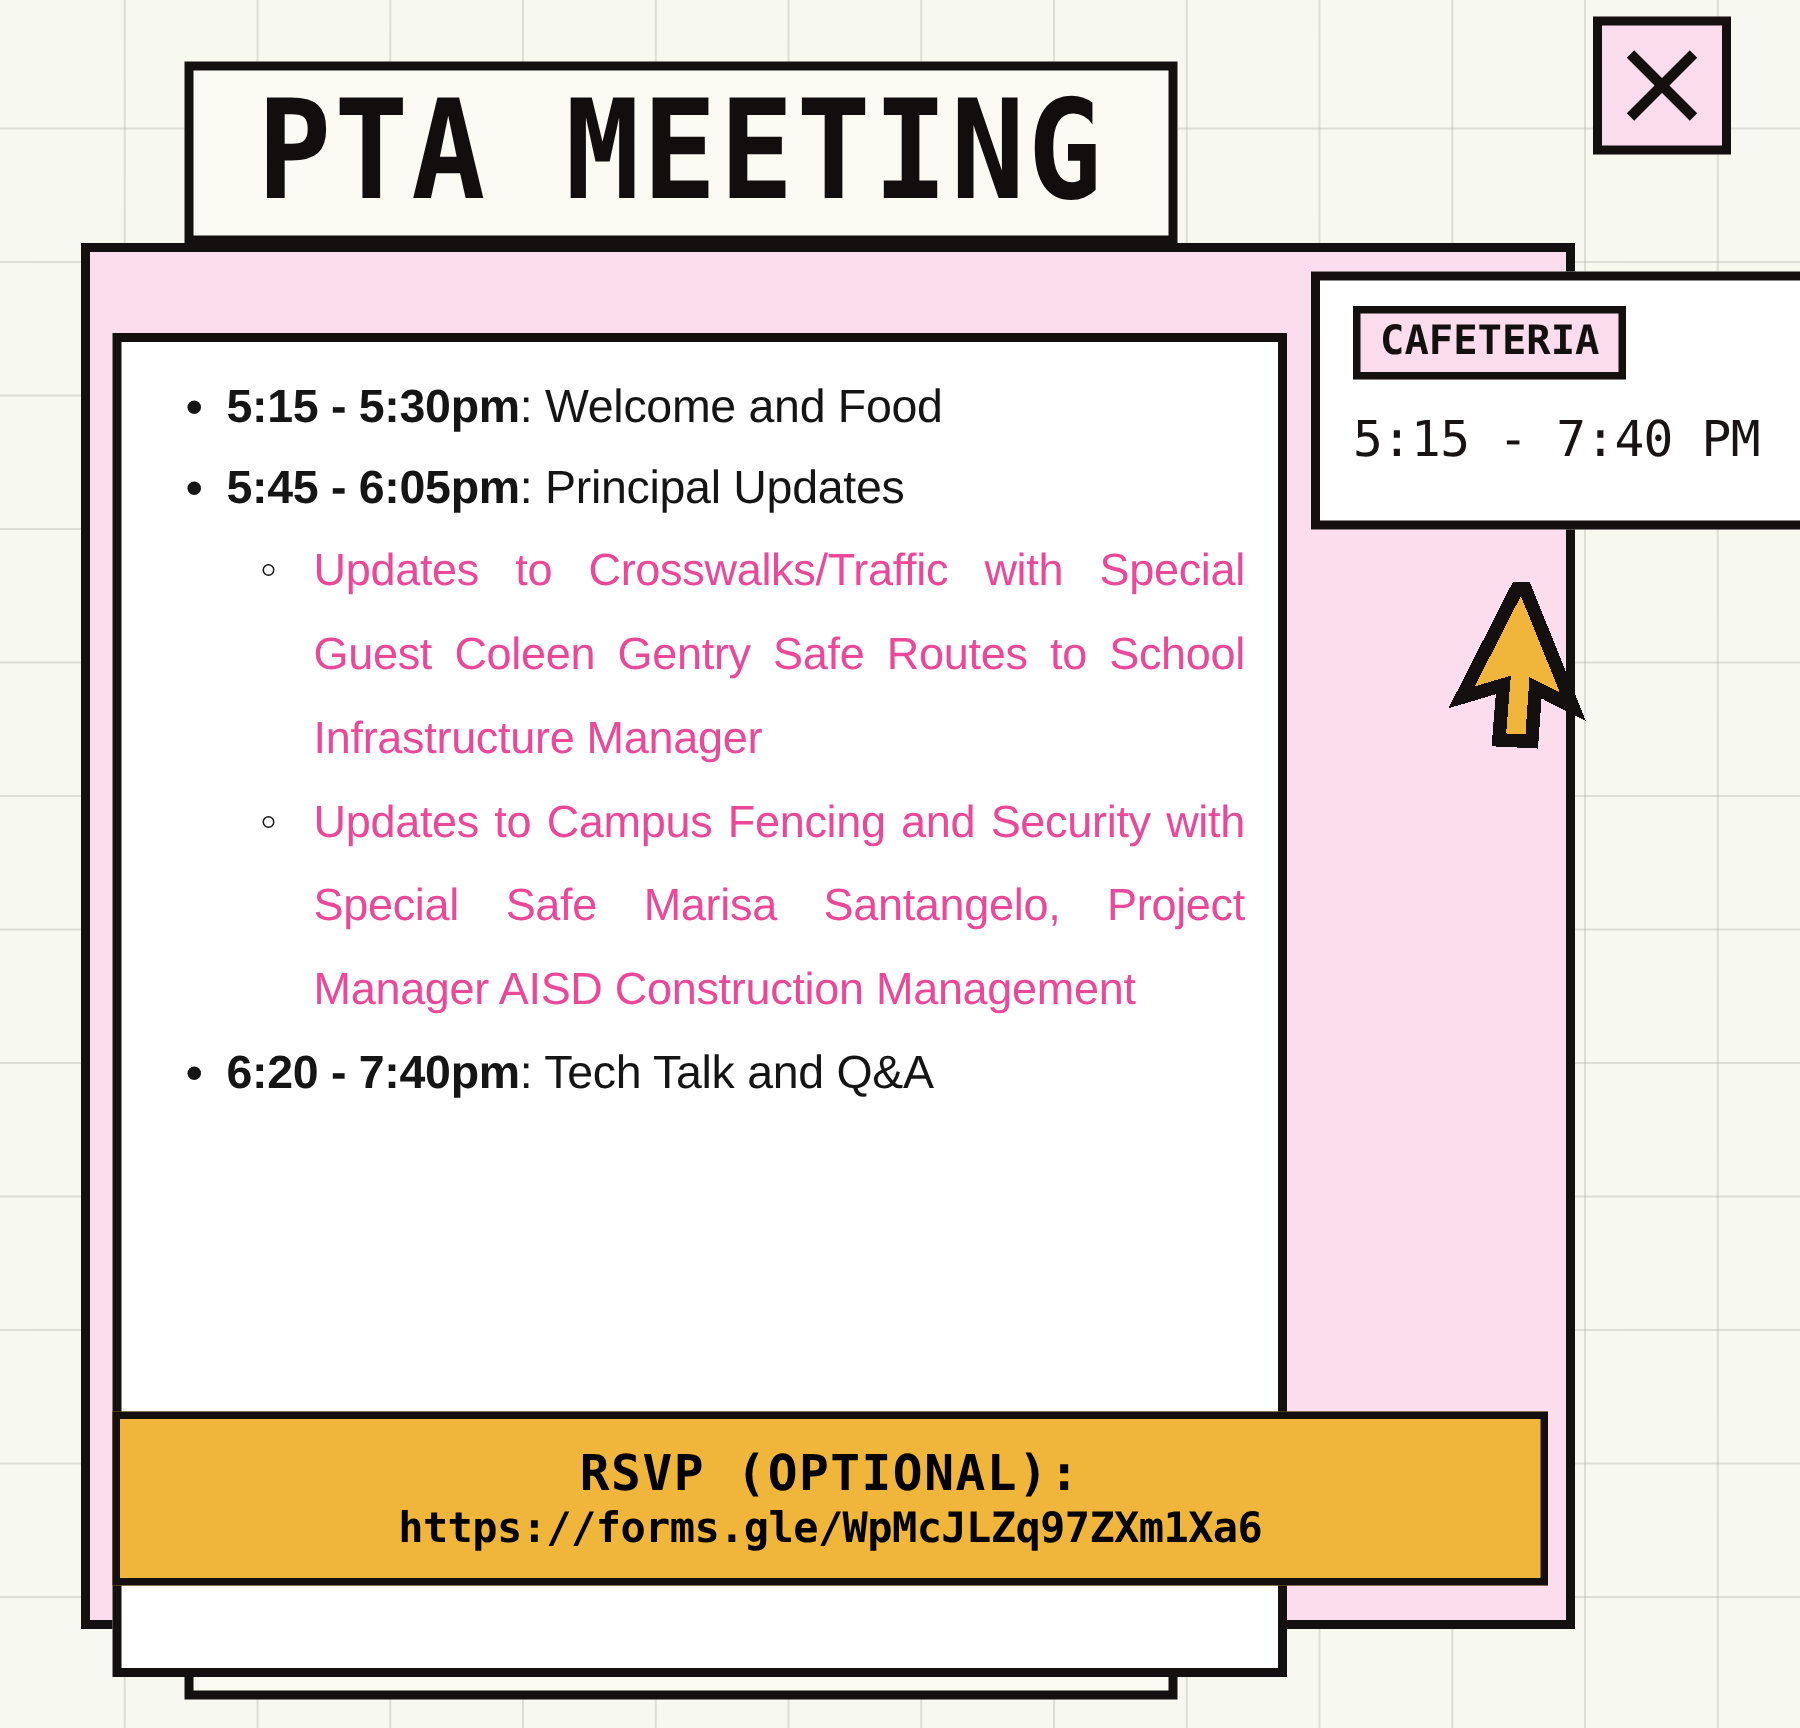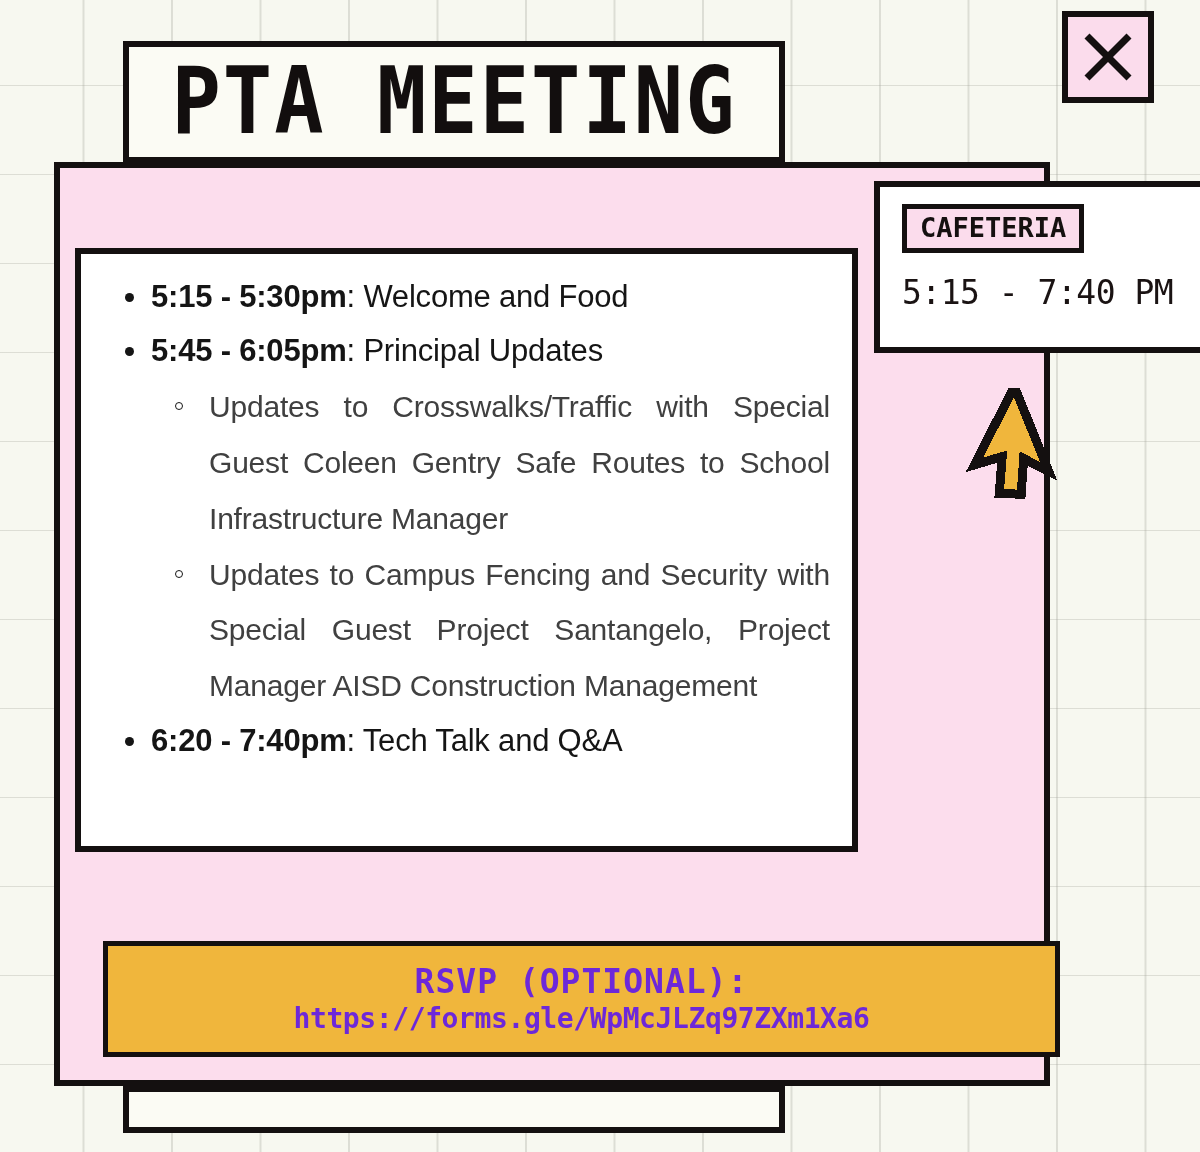--- a/index.html
+++ b/index.html
@@ -78,28 +78,27 @@
     box-sizing: border-box;
     z-index: 3;
   }
 
   
   #agenda-card {
     position: absolute;
     left: 75px;
     top: 222px;
     width: 783px;
-    height: 604px;
+    height: 896px;
     background: #ffffff;
     border: 6px solid #141010;
     box-sizing: border-box;
     padding: 16px 22px 10px 22px;
     z-index: 5;
     overflow: hidden;
-    margin-top: 26px;
   }
 
   ul.agenda {
     list-style: none;
     margin: 0;
     padding: 0;
   }
   li.agenda-item {
     position: relative;
     padding-left: 48px;
@@ -126,21 +125,21 @@
     list-style: none;
     margin: 2px 0 0 0;
     padding: 0;
   }
   li.sub-item {
     position: relative;
     padding-left: 38px;
     margin-left: 20px;
     font-size: 30px;
     line-height: 1.86;
-    color: #404040;
+    color: #ec4899;
     text-align: justify;
     text-justify: inter-word;
     letter-spacing: -0.2px;
   }
   li.sub-item::before {
     content: "";
     position: absolute;
     left: 4px;
     top: 23px;
     width: 8px;
@@ -160,22 +159,21 @@
     height: 116px;
     background: #f0b63c;
     border: 5px solid #141010;
     box-sizing: border-box;
     z-index: 6;
     display: flex;
     flex-direction: column;
     align-items: center;
     justify-content: center;
     font-family: "DejaVu Sans Mono", monospace;
-    color: #6d28d9;
-    margin-left: 28px;
+    color: #000000;
   }
   #rsvp-label {
     font-size: 33px;
     font-weight: bold;
     letter-spacing: 1px;
     line-height: 1.22;
   }
   #rsvp-url {
     font-size: 28px;
     font-weight: bold;
@@ -263,21 +261,21 @@
 
       <li class="agenda-item">
         <span class="time">5:15 - 5:30pm</span><span>: </span><span>Welcome and Food</span>
       </li>
 
 
       <li class="agenda-item">
         <span class="time">5:45 - 6:05pm</span><span>: </span><span>Principal Updates</span>
         <ul class="subagenda">
           <li class="sub-item">Updates to Crosswalks/Traffic with Special Guest Coleen Gentry Safe Routes to School Infrastructure Manager</li>
-          <li class="sub-item">Updates to Campus Fencing and Security with Special Guest Project Santangelo, Project Manager AISD Construction Management</li>
+          <li class="sub-item">Updates to Campus Fencing and Security with Special Safe Marisa Santangelo, Project Manager AISD Construction Management</li>
         </ul>
       </li>
 
       <li class="agenda-item">
         <span class="time">6:20 - 7:40pm</span><span>: </span><span>Tech Talk and Q&amp;A</span>
       </li>
 
     </ul>
   </div>
 

